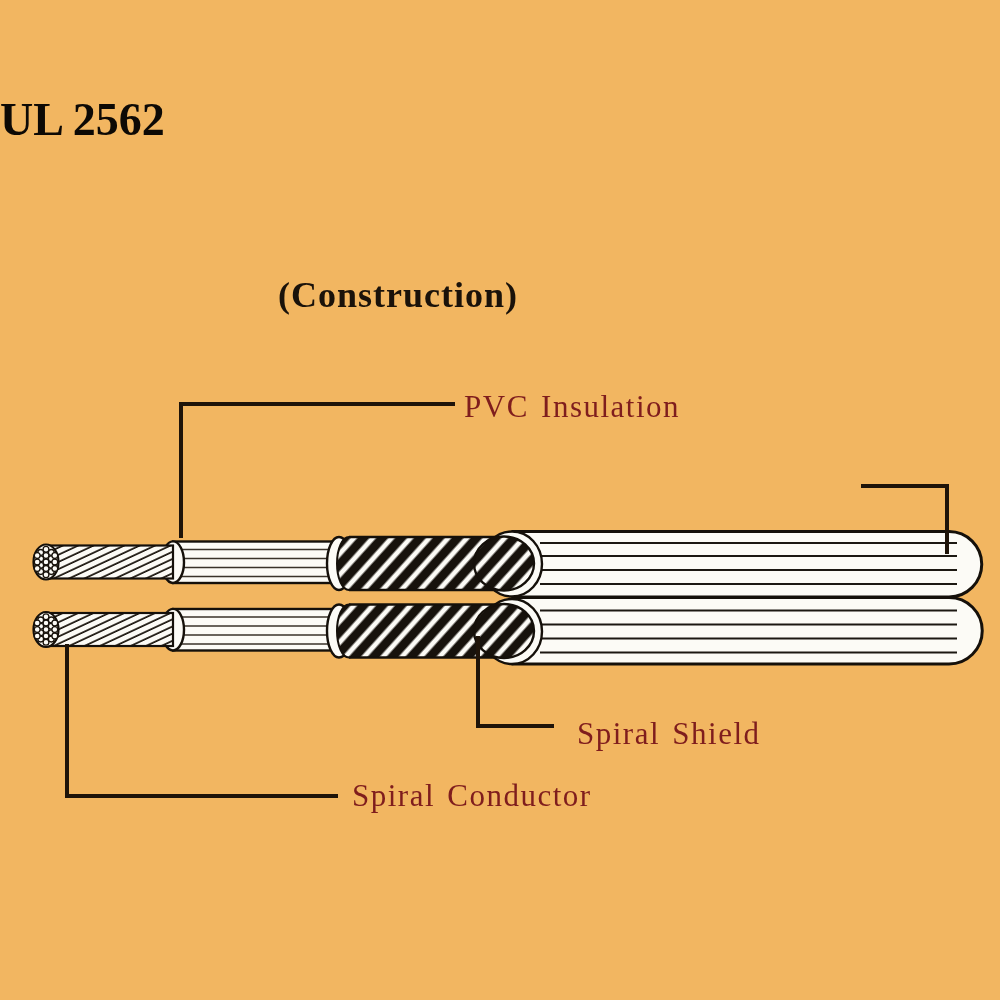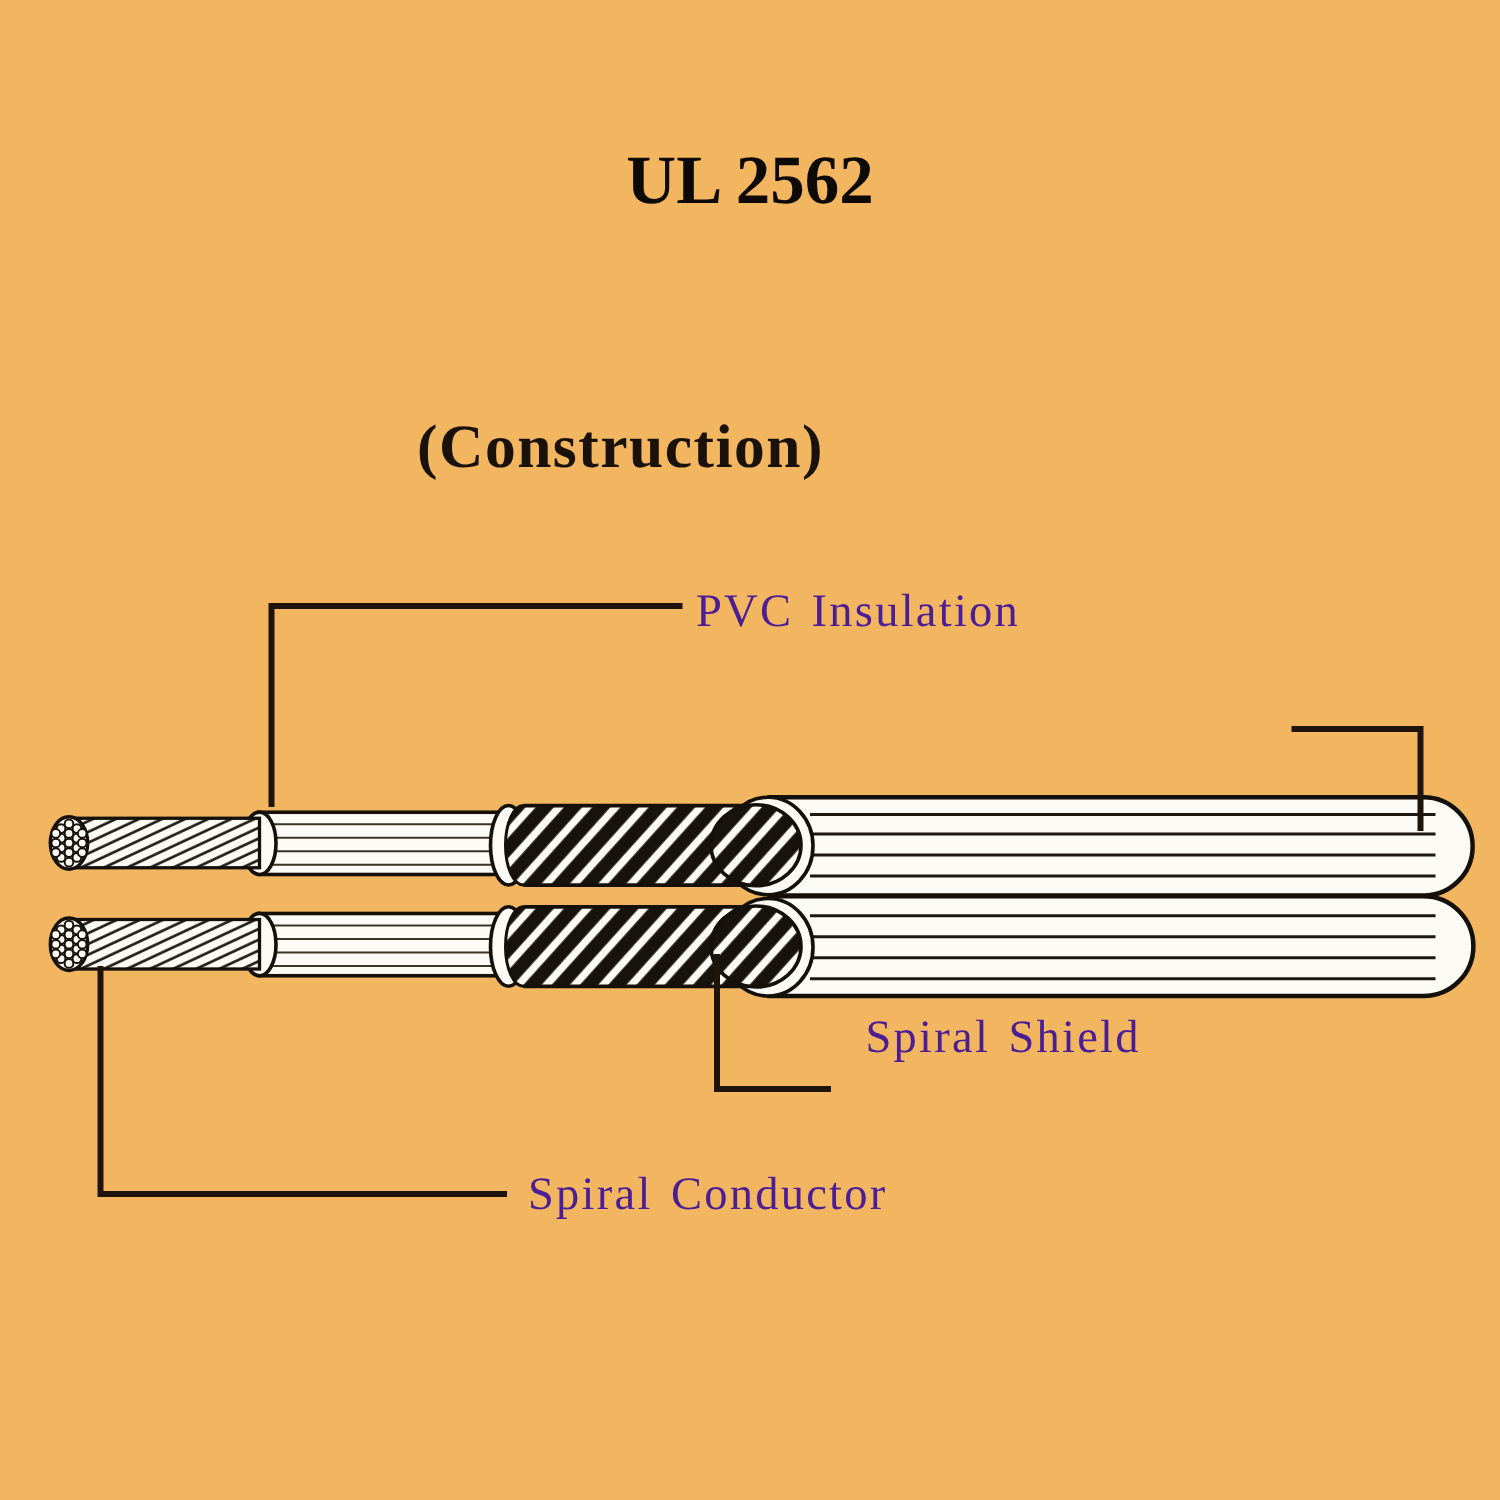--- a/index.html
+++ b/index.html
@@ -5,37 +5,37 @@
   html,body{margin:0;padding:0;}
   #stage{
     position:relative;
     width:1000px;height:1000px;
     background:#F2B661;
     overflow:hidden;
     font-family:"Liberation Serif","DejaVu Serif",serif;
   }
   .title-row{
     position:absolute;top:97px;left:0;width:1000px;
-    display:flex;justify-content:center;
+    display:flex;
     font-weight:bold;font-size:46px;line-height:1;
     color:#0D0905;white-space:nowrap;
   }
   .subtitle{
     position:absolute;top:277px;left:278px;
-    font-weight:bold;font-size:41px;line-height:1;
+    font-weight:bold;font-size:36px;line-height:1;
     color:#1A120A;letter-spacing:1px;white-space:nowrap;
   }
   .part-label{
     position:absolute;
-    font-size:31px;line-height:1;color:#4c1d95;
+    font-size:31px;line-height:1;color:#7f1d1d;
     letter-spacing:1.5px;word-spacing:3px;white-space:nowrap;
   }
   #lbl-insulation{top:391px;left:464px;}
   #lbl-jacket{top:466px;left:608px;}
-  #lbl-shield{top:675px;left:577px;}
+  #lbl-shield{top:718px;left:577px;}
   #lbl-conductor{top:780px;left:352px;}
   #cable-svg{position:absolute;top:0;left:0;width:1000px;height:1000px;}
 </style>
 </head>
 <body>
 
 <div id="stage">
 
   <div class="title-row">
     <span>UL 2562</span>

